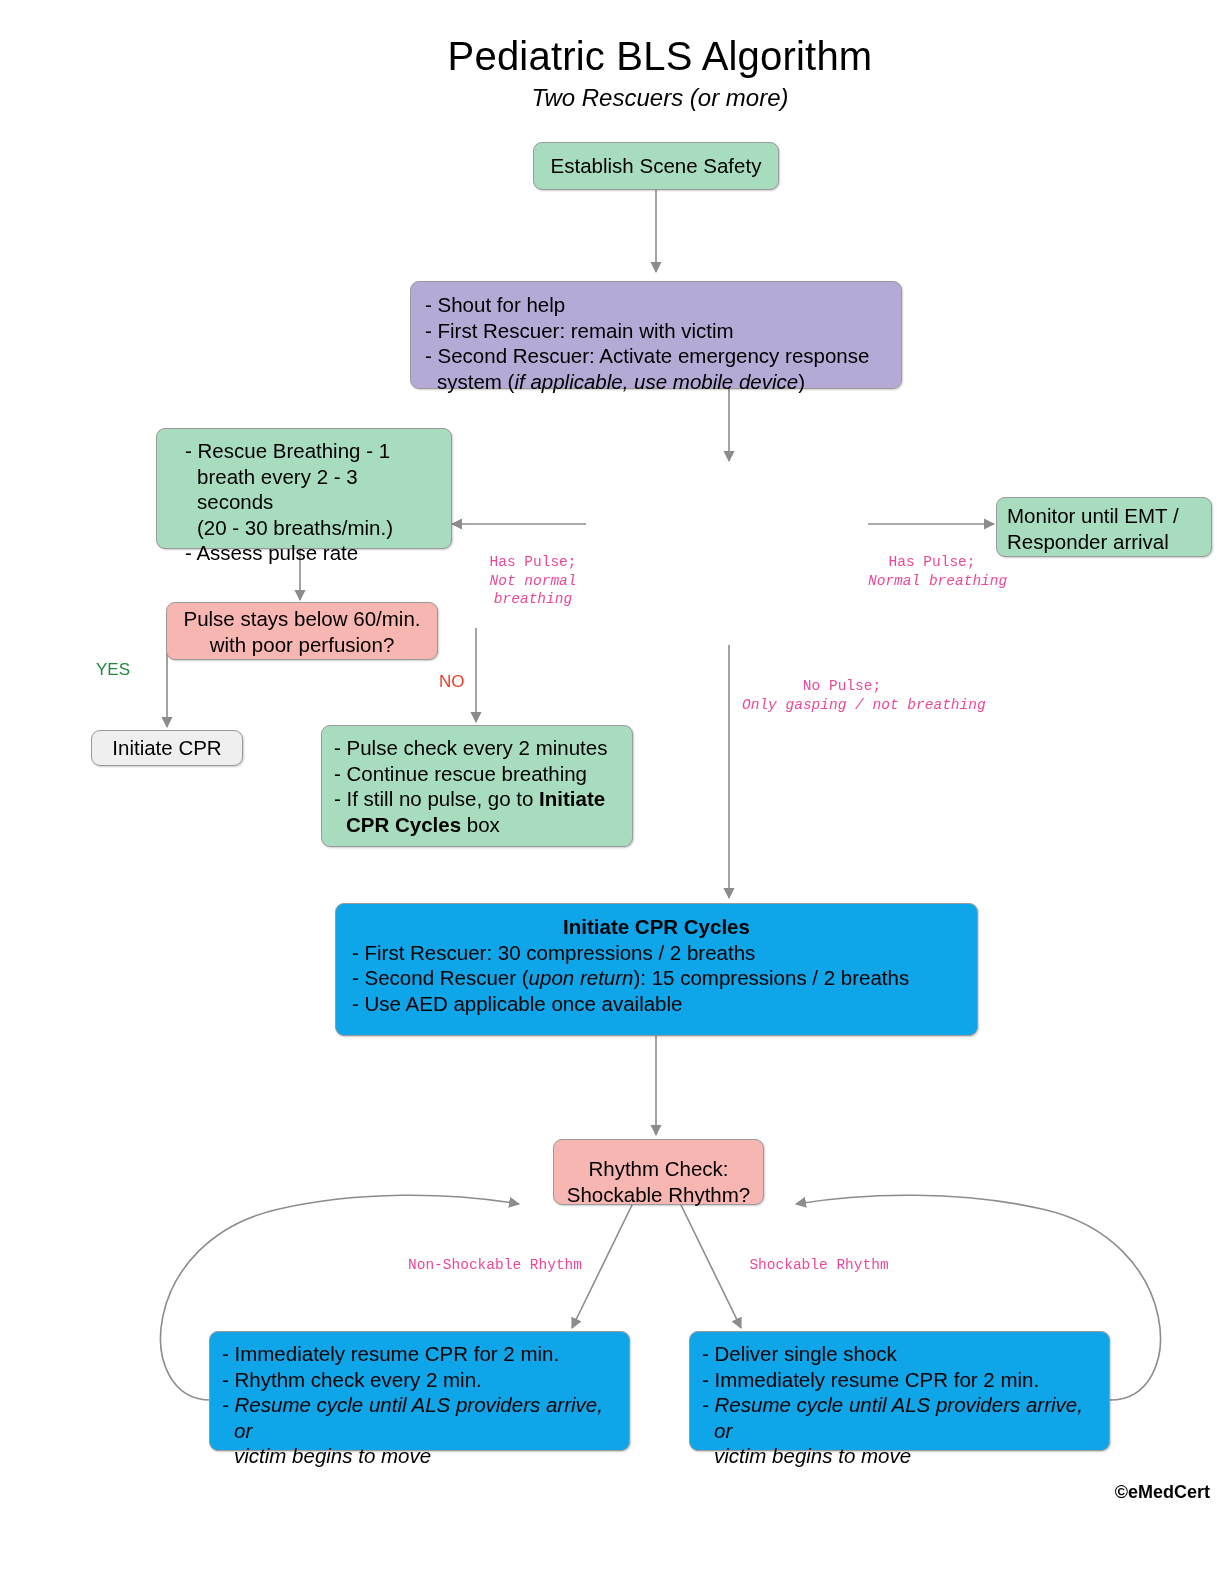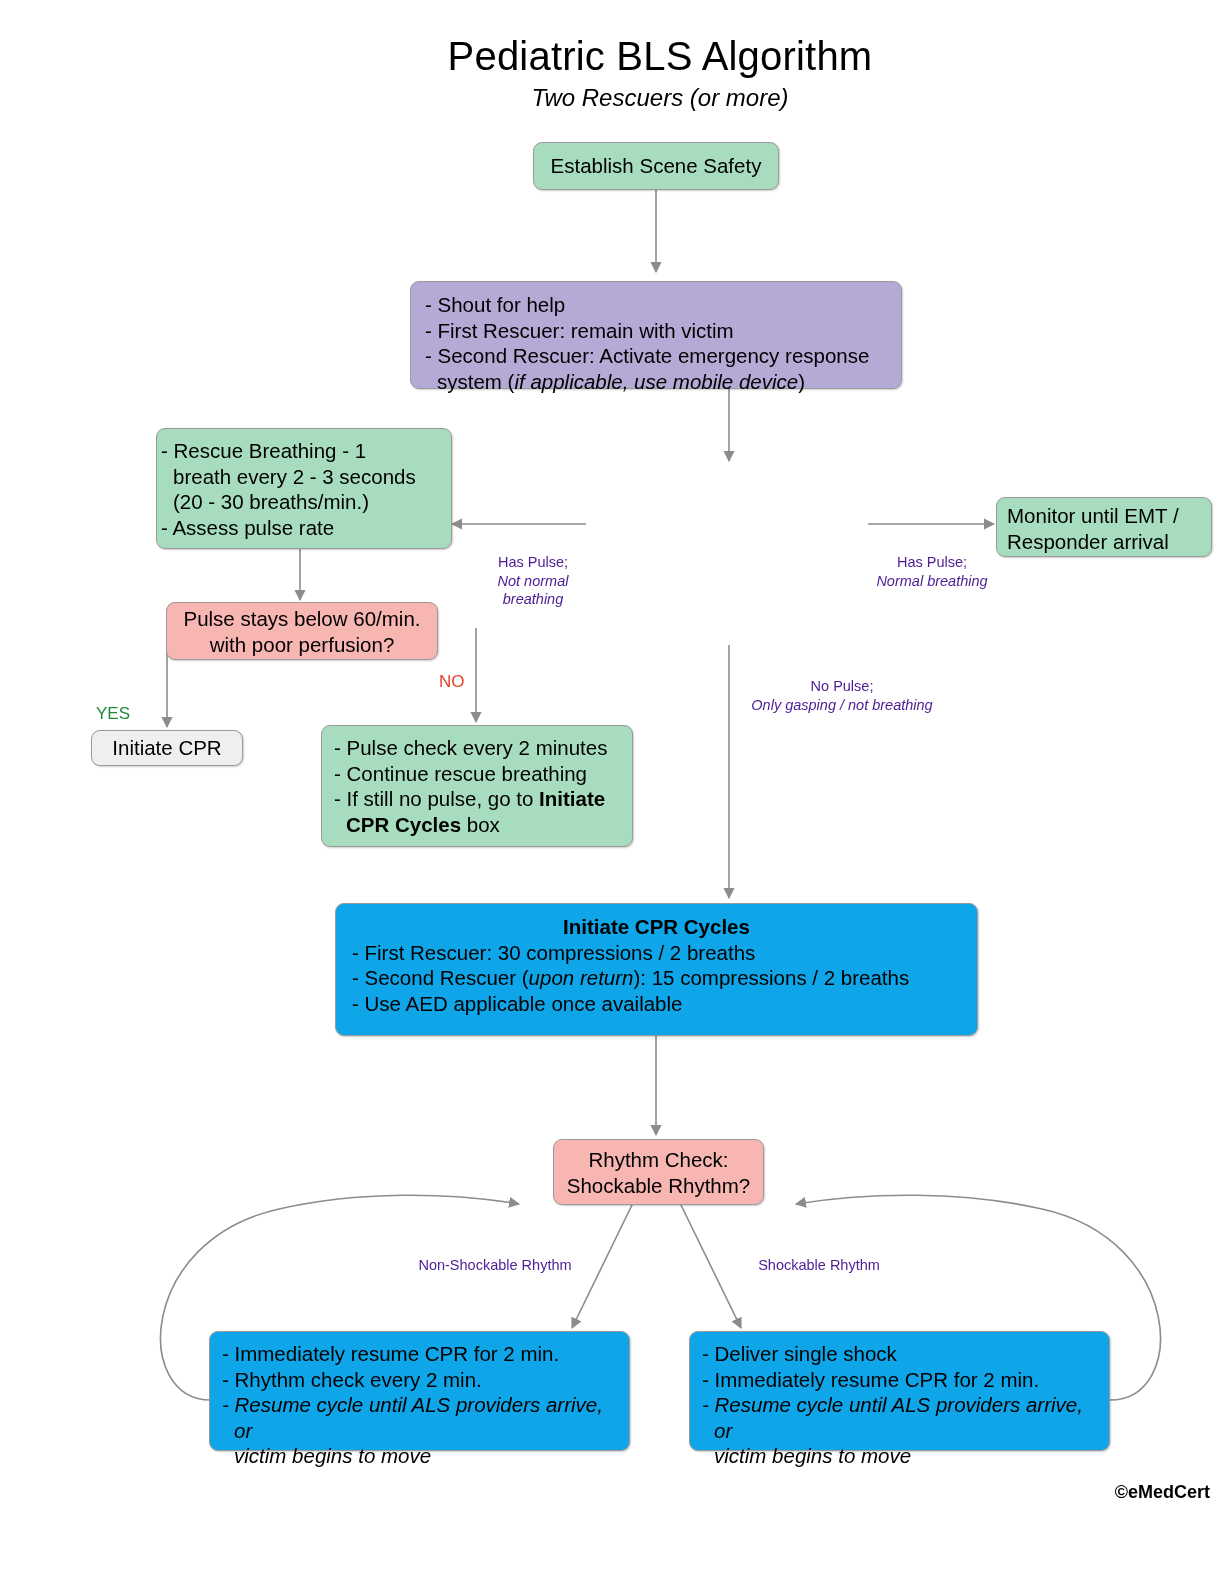--- a/index.html
+++ b/index.html
@@ -79,25 +79,26 @@
     text-indent: -12px;
   }
   .node .li.ind {
     padding-left: 12px;
     text-indent: 0;
   }
 
   
   .elabel {
     position: absolute;
-    color: #4c1d95;
+    color: #ec4899;
     font-size: 14.5px;
     line-height: 18.5px;
     text-align: center;
     white-space: nowrap;
+    font-family: Liberation Mono, monospace;
   }
   .elabel .i { font-style: italic; }
 
   .yn {
     position: absolute;
     font-size: 17px;
   }
   .yn.yes { color: #1f8a3b; }
   .yn.no  { color: #e8402a; }
 
@@ -169,21 +170,21 @@
               display:flex; align-items:center; justify-content:center;">
     <span>Establish Scene Safety</span>
   </div>
 
 
   <div class="node green" style="left:948px; top:497px; width:216px; height:60px; padding:5px 10px;">
     <span style="display:block">Monitor until EMT /</span>
     <span style="display:block">Responder arrival</span>
   </div>
 
-  <div class="node green" style="left:108px; top:428px; width:296px; height:121px; padding:9px 4px;">
+  <div class="node green" style="left:108px; top:428px; width:296px; height:121px; padding:9px 28px;">
     <span class="li">- Rescue Breathing - 1</span>
     <span class="li ind">breath every 2 - 3 seconds</span>
     <span class="li ind">(20 - 30 breaths/min.)</span>
     <span class="li">- Assess pulse rate</span>
   </div>
 
   <div class="node pink center" style="left:118px; top:602px; width:272px; height:58px; padding:3px 10px;">
     <span style="display:block">Pulse stays below 60/min.</span>
     <span style="display:block">with poor perfusion?</span>
   </div>
@@ -200,21 +201,21 @@
     <span class="li ind"><span class="b">CPR Cycles</span><span> box</span></span>
   </div>
 
   <div class="node blue" style="left:287px; top:903px; width:643px; height:133px; padding:10px 16px;">
     <span class="hdr">Initiate CPR Cycles</span>
     <span class="li">- First Rescuer: 30 compressions / 2 breaths</span>
     <span class="li"><span>- Second Rescuer (</span><span class="i">upon return</span><span>): 15 compressions / 2 breaths</span></span>
     <span class="li">- Use AED applicable once available</span>
   </div>
 
-  <div class="node pink center" style="left:505px; top:1139px; width:211px; height:66px; padding:7px 10px;">
+  <div class="node pink center" style="left:505px; top:1139px; width:211px; height:66px; padding:16px 10px;">
     <span style="display:block">Rhythm Check:</span>
     <span style="display:block">Shockable Rhythm?</span>
   </div>
 
   <div class="node blue" style="left:161px; top:1331px; width:421px; height:120px; padding:9px 12px;">
     <span class="li">- Immediately resume CPR for 2 min.</span>
     <span class="li">- Rhythm check every 2 min.</span>
     <span class="li i">- Resume cycle until ALS providers arrive, or</span>
     <span class="li ind i">victim begins to move</span>
   </div>
@@ -235,21 +236,21 @@
   <div class="elabel" style="left:820px; top:553px; width:128px;">
     <span style="display:block">Has Pulse;</span>
     <span class="i" style="display:block">Normal breathing</span>
   </div>
 
   <div class="elabel" style="left:694px; top:677px; width:200px;">
     <span style="display:block">No Pulse;</span>
     <span class="i" style="display:block">Only gasping / not breathing</span>
   </div>
 
-  <div class="yn yes" style="left:48px; top:704px;"><span>YES</span></div>
+  <div class="yn yes" style="left:48px; top:660px;"><span>YES</span></div>
 
   <div class="yn no" style="left:391px; top:672px;"><span>NO</span></div>
 
   <div class="elabel" style="left:356px; top:1256px; width:182px;"><span>Non-Shockable Rhythm</span></div>
 
   <div class="elabel" style="left:701px; top:1256px; width:140px;"><span>Shockable Rhythm</span></div>
 
   <div class="footer">©eMedCert</div>
 
 </div>

